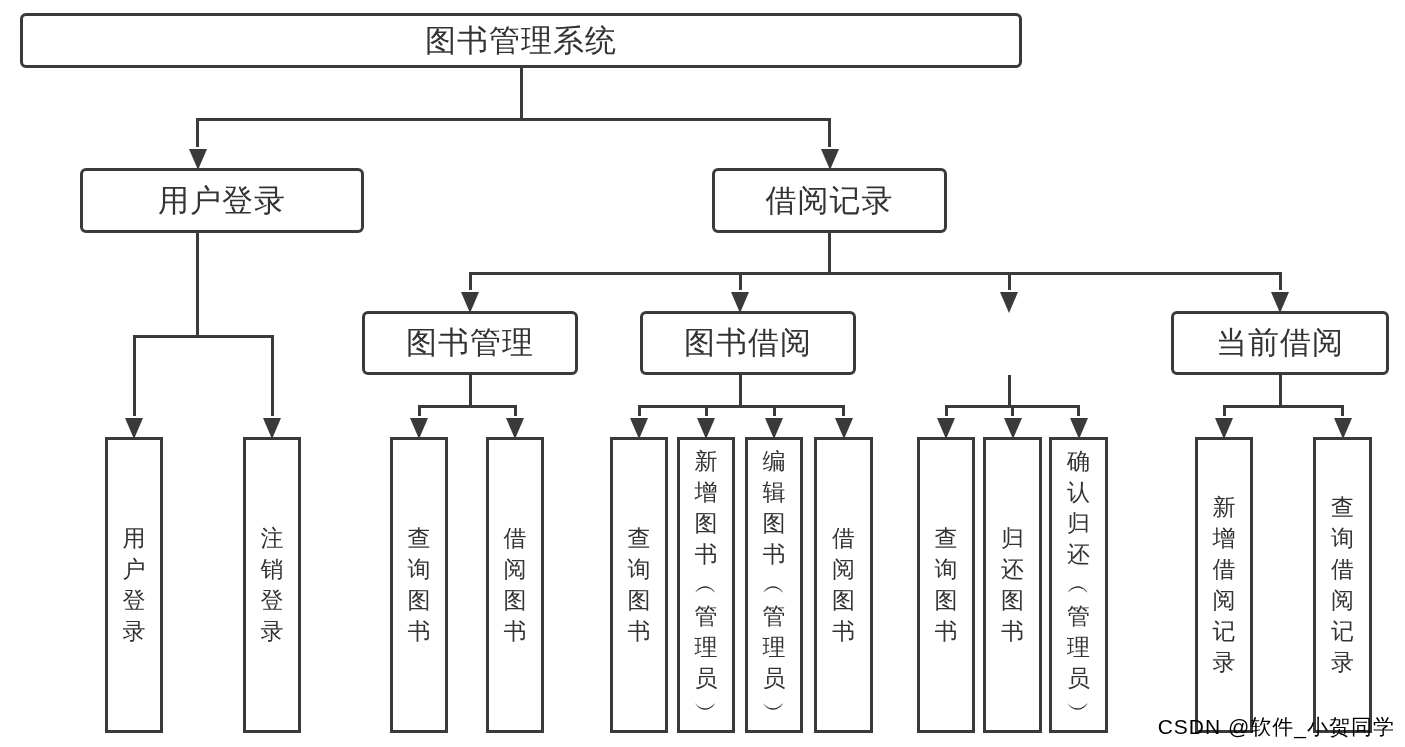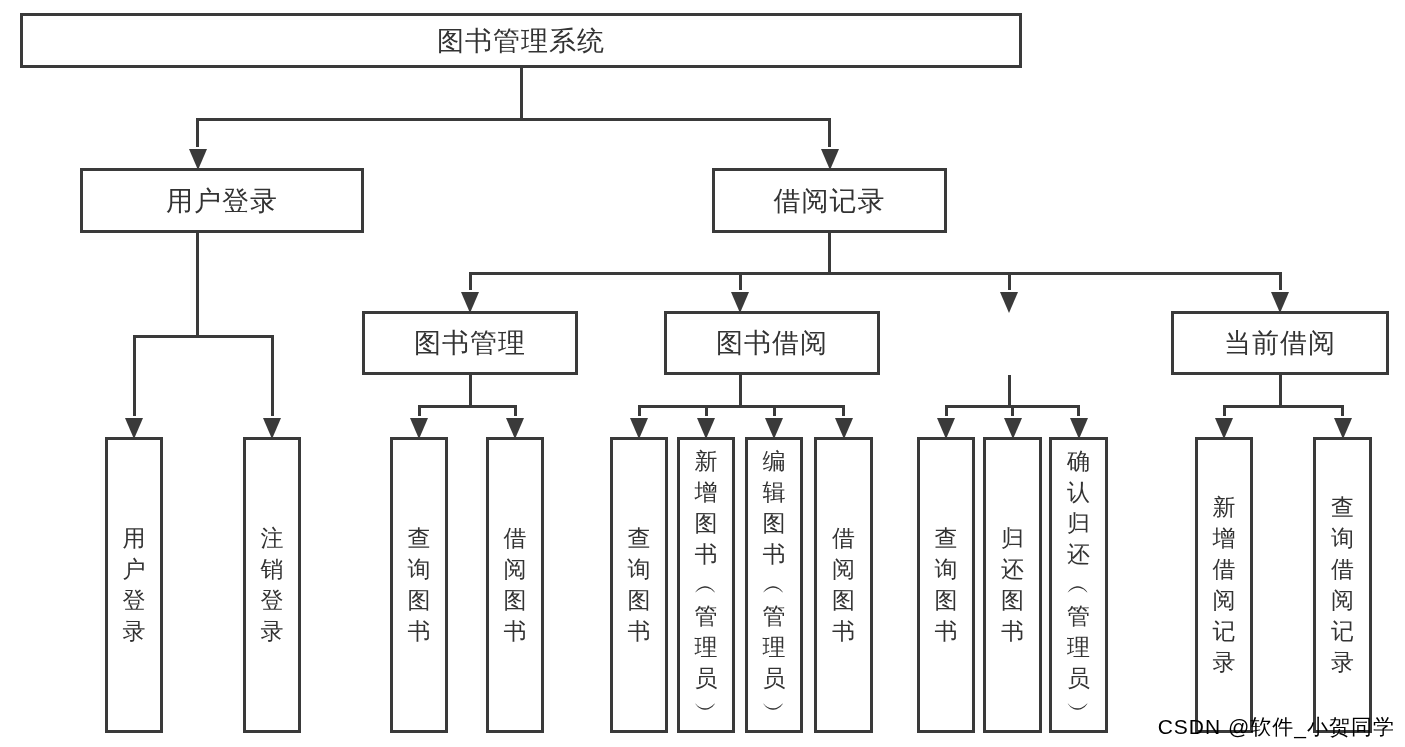--- a/index.html
+++ b/index.html
@@ -19,23 +19,24 @@
     position: absolute;
     box-sizing: border-box;
     border: 3px solid #3a3a3a;
     background: #ffffff;
     display: flex;
     align-items: center;
     justify-content: center;
     color: #333333;
   }
   .node.h-label {
-    font-size: 27px;
+    font-size: 31px;
     letter-spacing: 1px;
     white-space: nowrap;
+    border-radius: 6px;
   }
   .node.v-label {
     flex-direction: column;
     font-size: 23px;
   }
   .node.v-label .ch {
     display: block;
     line-height: 31px;
     height: 31px;
     text-align: center;
@@ -121,21 +122,21 @@
     <div class="cline" style="left: 513.5px; top: 408px; width: 3px; height: 8px;"></div>
     <div class="arrowhead" style="left: 506px; top: 418px;"></div>
     <div class="node v-label" style="left: 486px; top: 437px; width: 58px; height: 296px;">
       <span class="ch">借</span>
       <span class="ch">阅</span>
       <span class="ch">图</span>
       <span class="ch">书</span>
     </div>
     <div class="cline" style="left: 738.5px; top: 275px; width: 3px; height: 15px;"></div>
     <div class="arrowhead" style="left: 731px; top: 292px;"></div>
-    <div class="node h-label" style="left: 664px; top: 311px; width: 216px; height: 64px;">
+    <div class="node h-label" style="left: 640px; top: 311px; width: 216px; height: 64px;">
       <span>图书借阅</span>
     </div>
     <div class="cline" style="left: 738.5px; top: 375px; width: 3px; height: 33px;"></div>
     <div class="cline" style="left: 637.5px; top: 405px; width: 207.5px; height: 3px;"></div>
     <div class="cline" style="left: 637.5px; top: 408px; width: 3px; height: 8px;"></div>
     <div class="arrowhead" style="left: 630px; top: 418px;"></div>
     <div class="node v-label" style="left: 610px; top: 437px; width: 58px; height: 296px;">
       <span class="ch">查</span>
       <span class="ch">询</span>
       <span class="ch">图</span>

